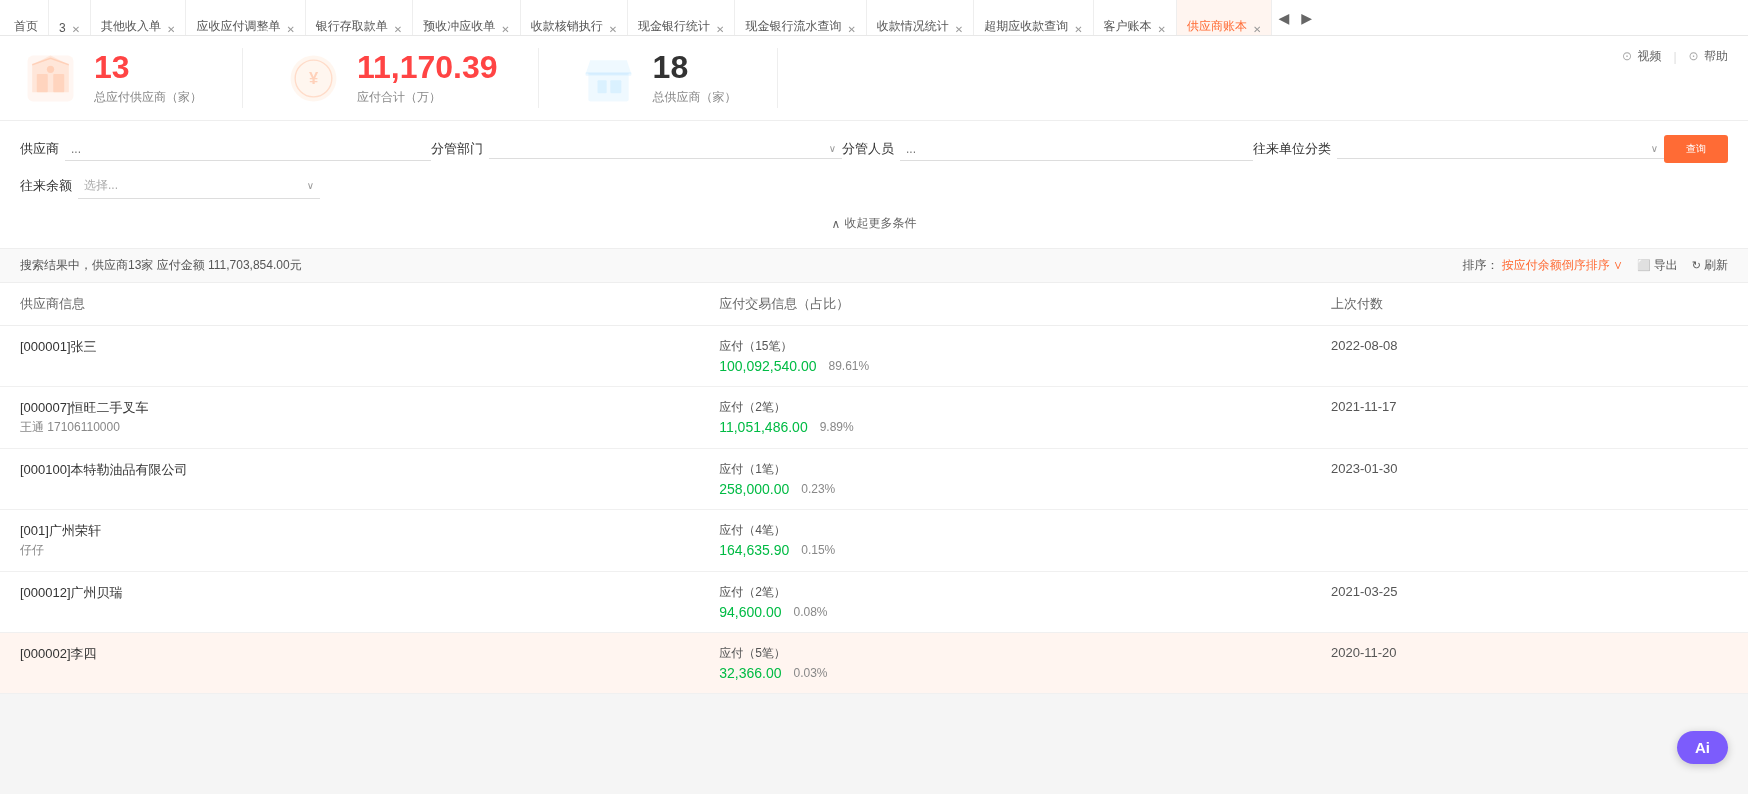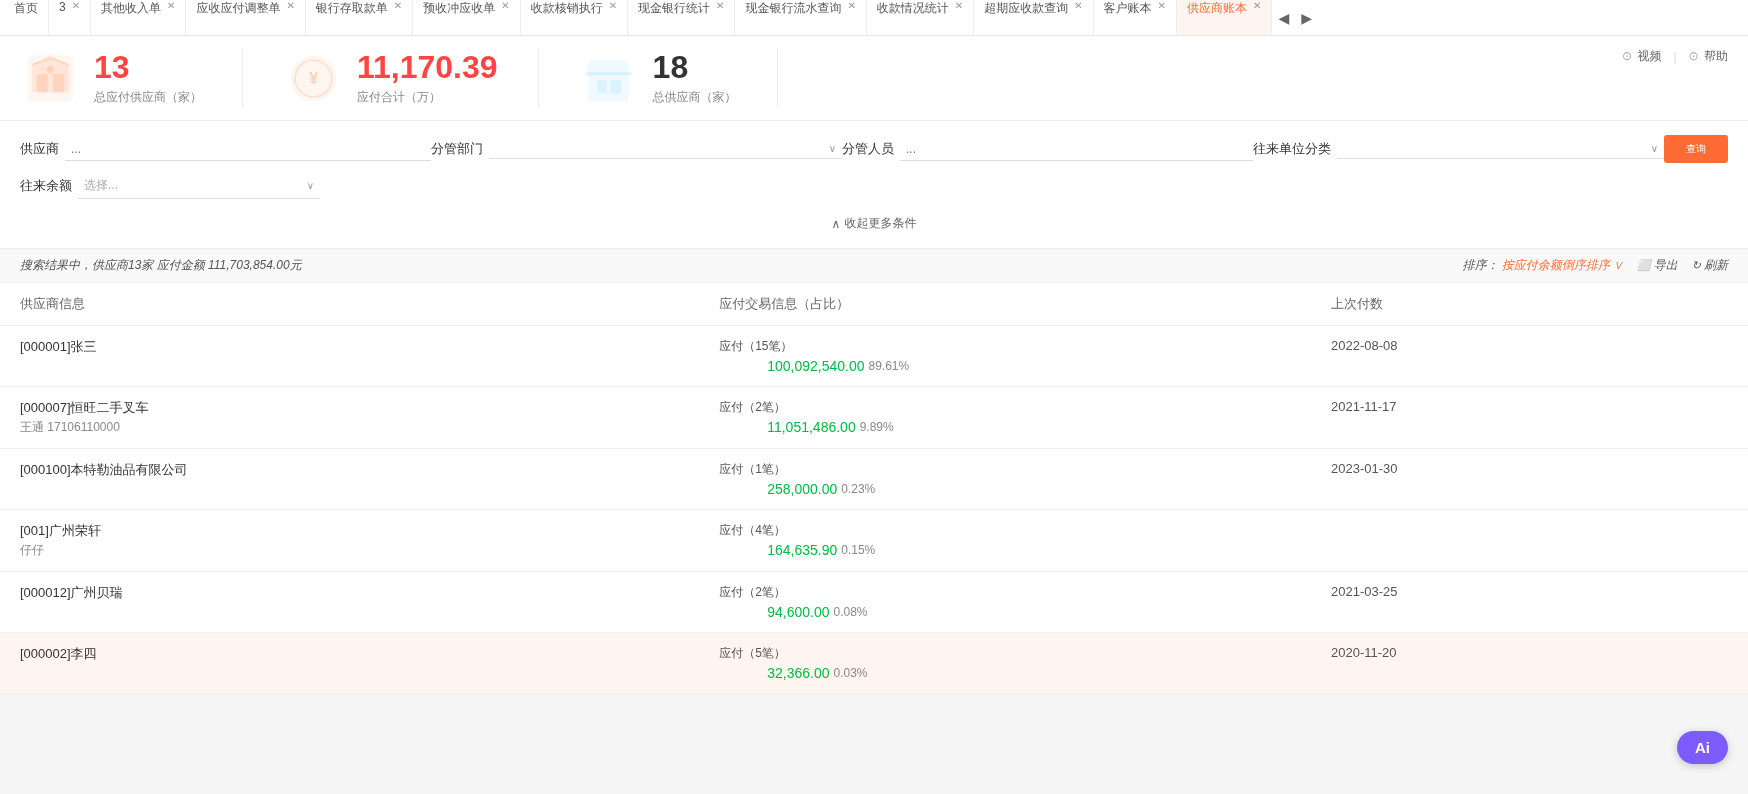--- a/index.html
+++ b/index.html
@@ -10,21 +10,21 @@
       background: #fff;
       border-bottom: 1px solid #e8e8e8;
       display: flex;
       align-items: center;
       height: 36px;
       padding: 0 4px;
       overflow: hidden;
     }
     .nav-item {
       display: flex;
-      align-items: flex-start;
+      align-items: flex-end;
       padding: 0 10px;
       height: 100%;
       white-space: nowrap;
       cursor: pointer;
       font-size: 12px;
       color: #555;
       border-right: 1px solid #eee;
       gap: 4px;
     }
     .nav-item.active { color: #ff6b35; background: #fff5f0; }
@@ -135,21 +135,20 @@
     
     .result-bar {
       display: flex;
       align-items: center;
       justify-content: space-between;
       padding: 8px 20px;
       background: #f9f9f9;
       border-bottom: 1px solid #eee;
       font-size: 12px;
       color: #555;
-      font-style: italic;
     }
     .result-bar-right {
       display: flex;
       align-items: center;
       gap: 14px;
     }
     .sort-value { color: #ff6b35; cursor: pointer; }
     .action-link { cursor: pointer; color: #555; display: flex; align-items: center; gap: 3px; }
 
     
@@ -180,21 +179,21 @@
     .supplier-link {
       color: #333;
       text-decoration: none;
       cursor: pointer;
       font-size: 13px;
     }
     .supplier-sub { color: #888; font-size: 12px; margin-top: 2px; }
     .amount-green { color: #00bb44; font-size: 14px; font-weight: 500; cursor: pointer; }
     .tx-label { color: #555; font-size: 12px; }
     .tx-row { display: flex; flex-direction: column; gap: 3px; }
-    .tx-amount-row { display: flex; align-items: center; gap: 4px; margin-left: 48px; }
+    .tx-amount-row { display: flex; align-items: center; gap: 12px; }
     .percent { color: #888; font-size: 12px; }
     .date-text { color: #555; font-size: 13px; }
 
     
     ::-webkit-scrollbar { width: 6px; height: 6px; }
     ::-webkit-scrollbar-track { background: #f0f0f0; }
     ::-webkit-scrollbar-thumb { background: #ccc; border-radius: 3px; }
   </style>
 </head>
 <body>

